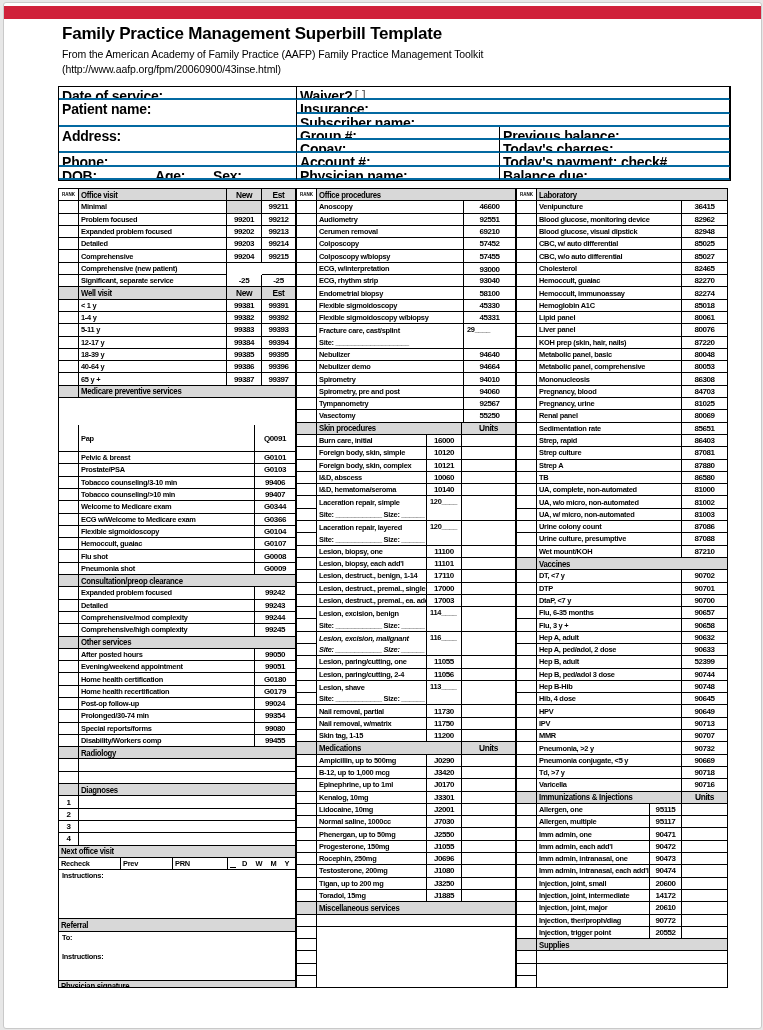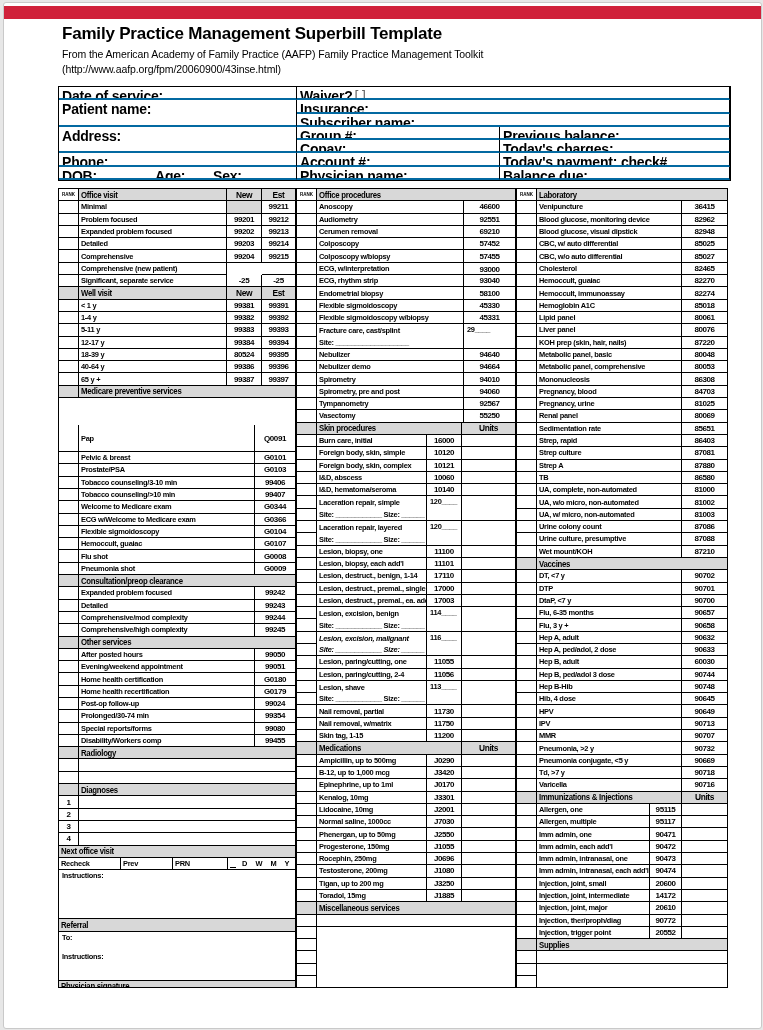--- a/index.html
+++ b/index.html
@@ -225,21 +225,21 @@
           <div class="c ctr last" style="flex: 1 1 0%;">
             <span class="t">99394</span>
           </div>
         </div>
         <div class="trow" style="height: 12.3px;">
           <div class="c" style="width: 20px;"></div>
           <div class="c" style="width: 148px;">
             <span class="t">18-39 y</span>
           </div>
           <div class="c ctr" style="width: 35px;">
-            <span class="t">80524</span>
+            <span class="t">99385</span>
           </div>
           <div class="c ctr last" style="flex: 1 1 0%;">
             <span class="t">99395</span>
           </div>
         </div>
         <div class="trow" style="height: 12.3px;">
           <div class="c" style="width: 20px;"></div>
           <div class="c" style="width: 148px;">
             <span class="t">40-64 y</span>
           </div>
@@ -1459,21 +1459,21 @@
           <div class="c ctr last" style="flex: 1 1 0%;">
             <span class="t">90633</span>
           </div>
         </div>
         <div class="trow" style="height: 12.3px;">
           <div class="c" style="width: 20px;"></div>
           <div class="c" style="width: 145px;">
             <span class="t">Hep B, adult</span>
           </div>
           <div class="c ctr last" style="flex: 1 1 0%;">
-            <span class="t">60030</span>
+            <span class="t">52399</span>
           </div>
         </div>
         <div class="trow" style="height: 12.3px;">
           <div class="c" style="width: 20px;"></div>
           <div class="c" style="width: 145px;">
             <span class="t">Hep B, ped/adol 3 dose</span>
           </div>
           <div class="c ctr last" style="flex: 1 1 0%;">
             <span class="t">90744</span>
           </div>

